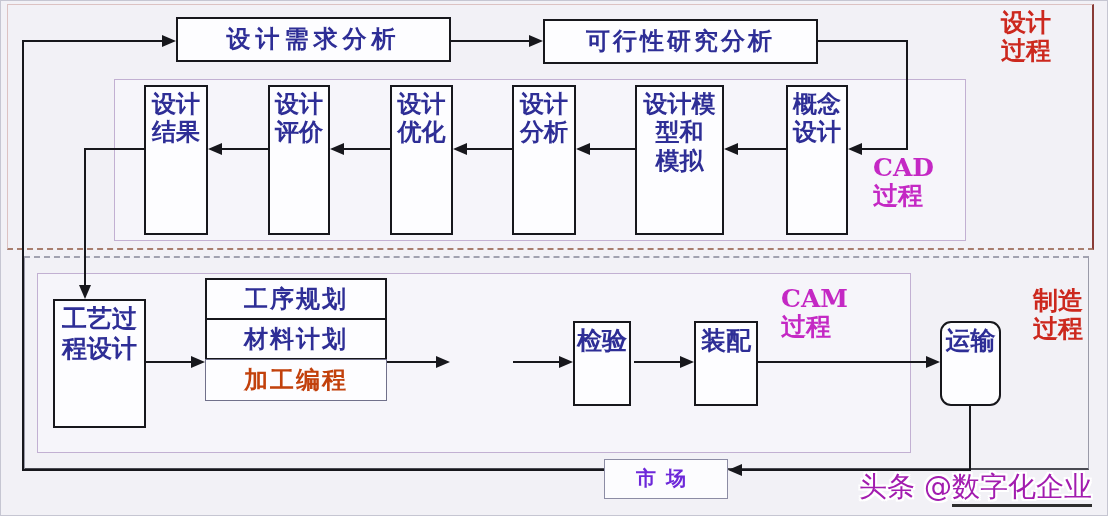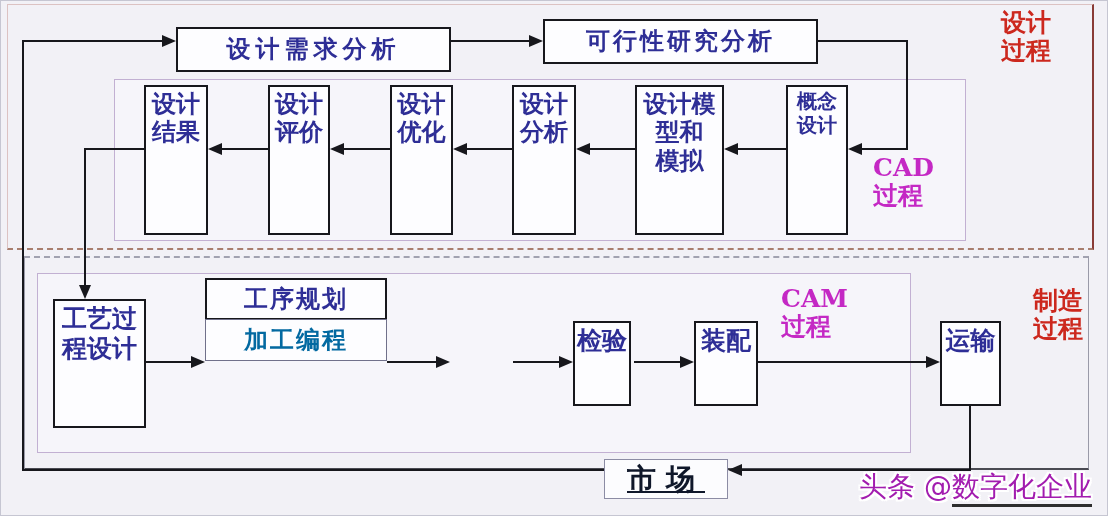--- a/index.html
+++ b/index.html
@@ -55,25 +55,25 @@
 
   #plan-stack{position:absolute;left:204px;top:277px;width:182px;z-index:3;}
   .plan-row{
     box-sizing:border-box;height:42px;background:#fdfdff;
     border:2px solid #17171c;margin-top:-2px;
     display:flex;align-items:center;justify-content:center;
     color:#2e2e96;font-weight:bold;font-size:24px;letter-spacing:2px;
   }
   .plan-row:first-child{margin-top:0;}
   .plan-row.thin{
-    border:1px solid #70708a;margin-top:-1px;color:#0369a1;
+    border:1px solid #70708a;margin-top:-1px;color:#c2410c;
   }
   #market-box{
-    background:#fcfcfe;border:1px solid #8c8ca4;color:#0f172a;
-    font-size:29px;letter-spacing:10px;z-index:3;text-decoration:underline;
+    background:#fcfcfe;border:1px solid #8c8ca4;color:#6d28d9;
+    font-size:20px;letter-spacing:10px;z-index:3;
   }
   #watermark{
     position:absolute;left:858px;top:467px;z-index:5;
     font-size:28px;font-weight:normal;color:#a21caf;white-space:nowrap;
     text-shadow:-2px -2px 0 #fff,2px -2px 0 #fff,-2px 2px 0 #fff,2px 2px 0 #fff,0 2px 0 #fff,2px 0 0 #fff,0 -2px 0 #fff,-2px 0 0 #fff;
   }
   #watermark .uline{border-bottom:3px solid #2e2e2e;padding-bottom:1px;}
 </style>
 </head>
 <body>
@@ -87,48 +87,49 @@
 
   <div class="lbl red" style="left:1000px;top:8px;">设计
 过程</div>
   <div class="lbl mag" style="left:872px;top:153px;">CAD
 过程</div>
   <div class="lbl mag" style="left:780px;top:284px;">CAM
 过程</div>
   <div class="lbl red" style="left:1032px;top:286px;">制造
 过程</div>
 
-  <div class="box ctr" style="left:175px;top:26px;width:275px;height:45px;font-size:24px;letter-spacing:5px;">设计需求分析</div>
+  <div class="box ctr" style="left:175px;top:16px;width:275px;height:45px;font-size:24px;letter-spacing:5px;">设计需求分析</div>
   <div class="box ctr" style="left:542px;top:18px;width:275px;height:45px;font-size:24px;letter-spacing:3px;">可行性研究分析</div>
 
   <div class="box topal" style="left:143px;top:84px;width:64px;height:150px;font-size:24px;">设计
 结果</div>
   <div class="box topal" style="left:267px;top:84px;width:62px;height:150px;font-size:24px;">设计
 评价</div>
   <div class="box topal" style="left:389px;top:84px;width:63px;height:150px;font-size:24px;">设计
 优化</div>
   <div class="box topal" style="left:511px;top:84px;width:64px;height:150px;font-size:24px;">设计
 分析</div>
   <div class="box topal" style="left:634px;top:84px;width:89px;height:150px;font-size:24px;">设计模
 型和
 模拟</div>
-  <div class="box topal" style="left:785px;top:84px;width:62px;height:150px;font-size:20px;">概念
+  <div class="box topal" style="left:785px;top:84px;width:62px;height:150px;font-size:24px;">概念
 设计</div>
 
   <div class="box topal" style="left:52px;top:298px;width:93px;height:129px;font-size:25px;">工艺过
 程设计</div>
 
   <div id="plan-stack">
     <div class="plan-row">工序规划</div>
+    <div class="plan-row">材料计划</div>
     <div class="plan-row thin">加工编程</div>
   </div>
 
   <div class="box topal" style="left:572px;top:320px;width:58px;height:85px;font-size:25px;">检验</div>
   <div class="box topal" style="left:693px;top:320px;width:64px;height:85px;font-size:25px;">装配</div>
-  <div class="box topal" style="left:939px;top:320px;width:61px;height:85px;font-size:25px;">运输</div>
+  <div class="box topal" style="left:939px;top:320px;width:61px;height:85px;font-size:25px;border-radius:11px;">运输</div>
 
   <div class="box ctr" id="market-box" style="left:603px;top:458px;width:124px;height:40px;">市场</div>
 
   <div class="vline" style="left:21px;top:39px;height:431px;"></div>
   <div class="hline" style="left:22px;top:39px;width:139px;"></div>
   <div class="arr r" style="left:161px;top:34px;"></div>
   <div class="hline" style="left:22px;top:468px;width:581px;"></div>
 
   <div class="hline" style="left:450px;top:39px;width:79px;"></div>
   <div class="arr r" style="left:528px;top:34px;"></div>

